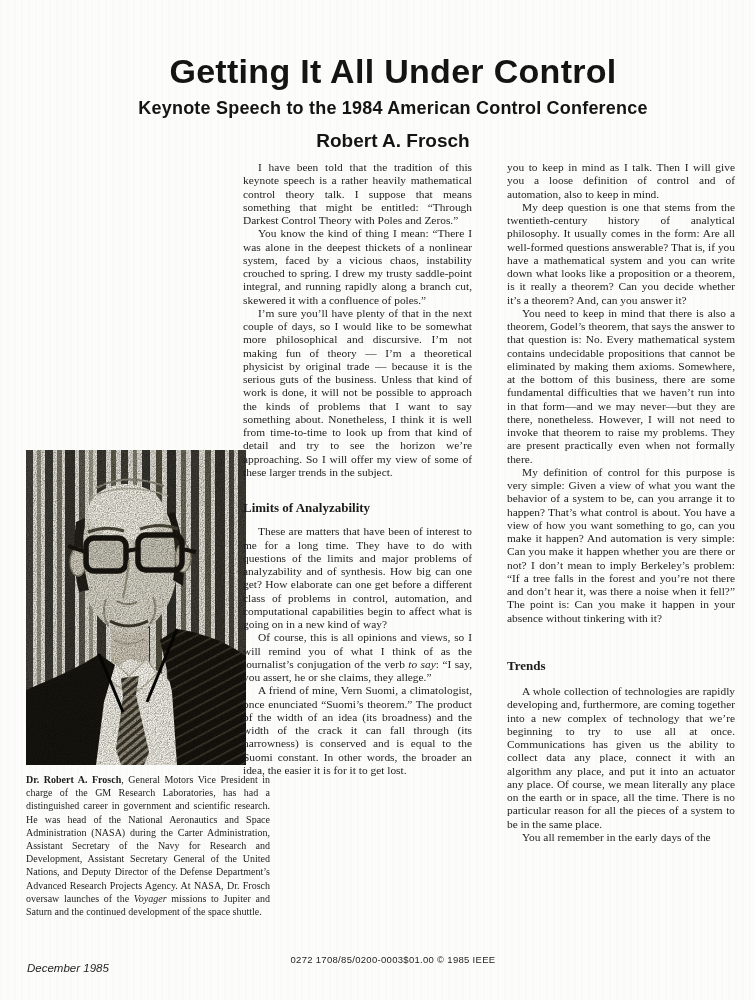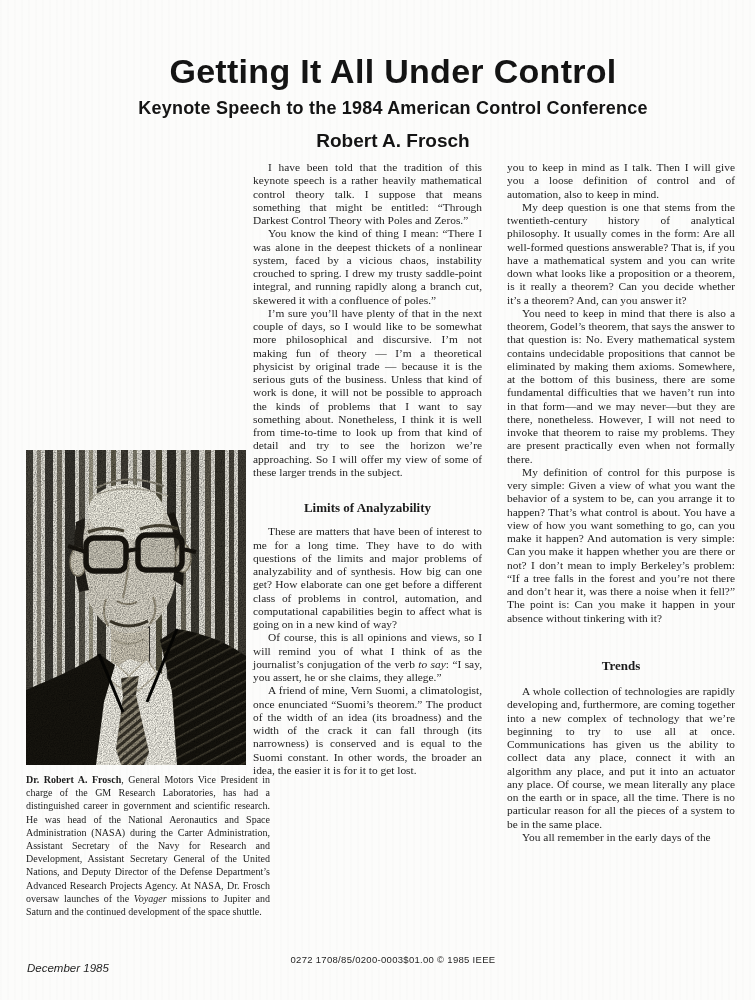--- a/index.html
+++ b/index.html
@@ -11,23 +11,23 @@
   }
   .headerblock { position:absolute; top:52px; left:0; right:0; text-align:center;
     font-family:"Liberation Sans", sans-serif; color:#141414; }
   .title    { font-size:34px; font-weight:bold; letter-spacing:0.3px; }
   .subtitle { font-size:18px; font-weight:bold; margin-top:7px; letter-spacing:0.2px; }
   .author   { font-size:19px; font-weight:bold; margin-top:11px; }
 
   .col { position:absolute; font-size:11.4px; line-height:13.25px; text-align:justify; }
   .col p.para { margin:0; text-indent:15px; }
   .col p.noindent { text-indent:0; }
-  .col-heading { font-weight:bold; text-align:center; font-size:13px; margin:22px 0 11px; }
+  .col-heading { font-weight:bold; text-align:left; font-size:13px; margin:22px 0 11px; }
   #col-right .col-heading { margin-top:34px; margin-bottom:13px; }
-  #col-mid   { left:253px; top:161px; width:229px; }
+  #col-mid   { left:243px; top:161px; width:229px; }
   #col-right { left:507px; top:161px; width:228px; }
 
   .leftcol { position:absolute; left:26px; top:450px; width:244px; }
   .photo-frame { width:220px; height:315px; display:block; }
   .caption { margin-top:8px; font-size:10px; line-height:13.2px; text-align:justify; }
   .caption p.para { text-indent:0; margin:0; }
 
   .it { font-style:italic; }
   .bd { font-weight:bold; }
 

